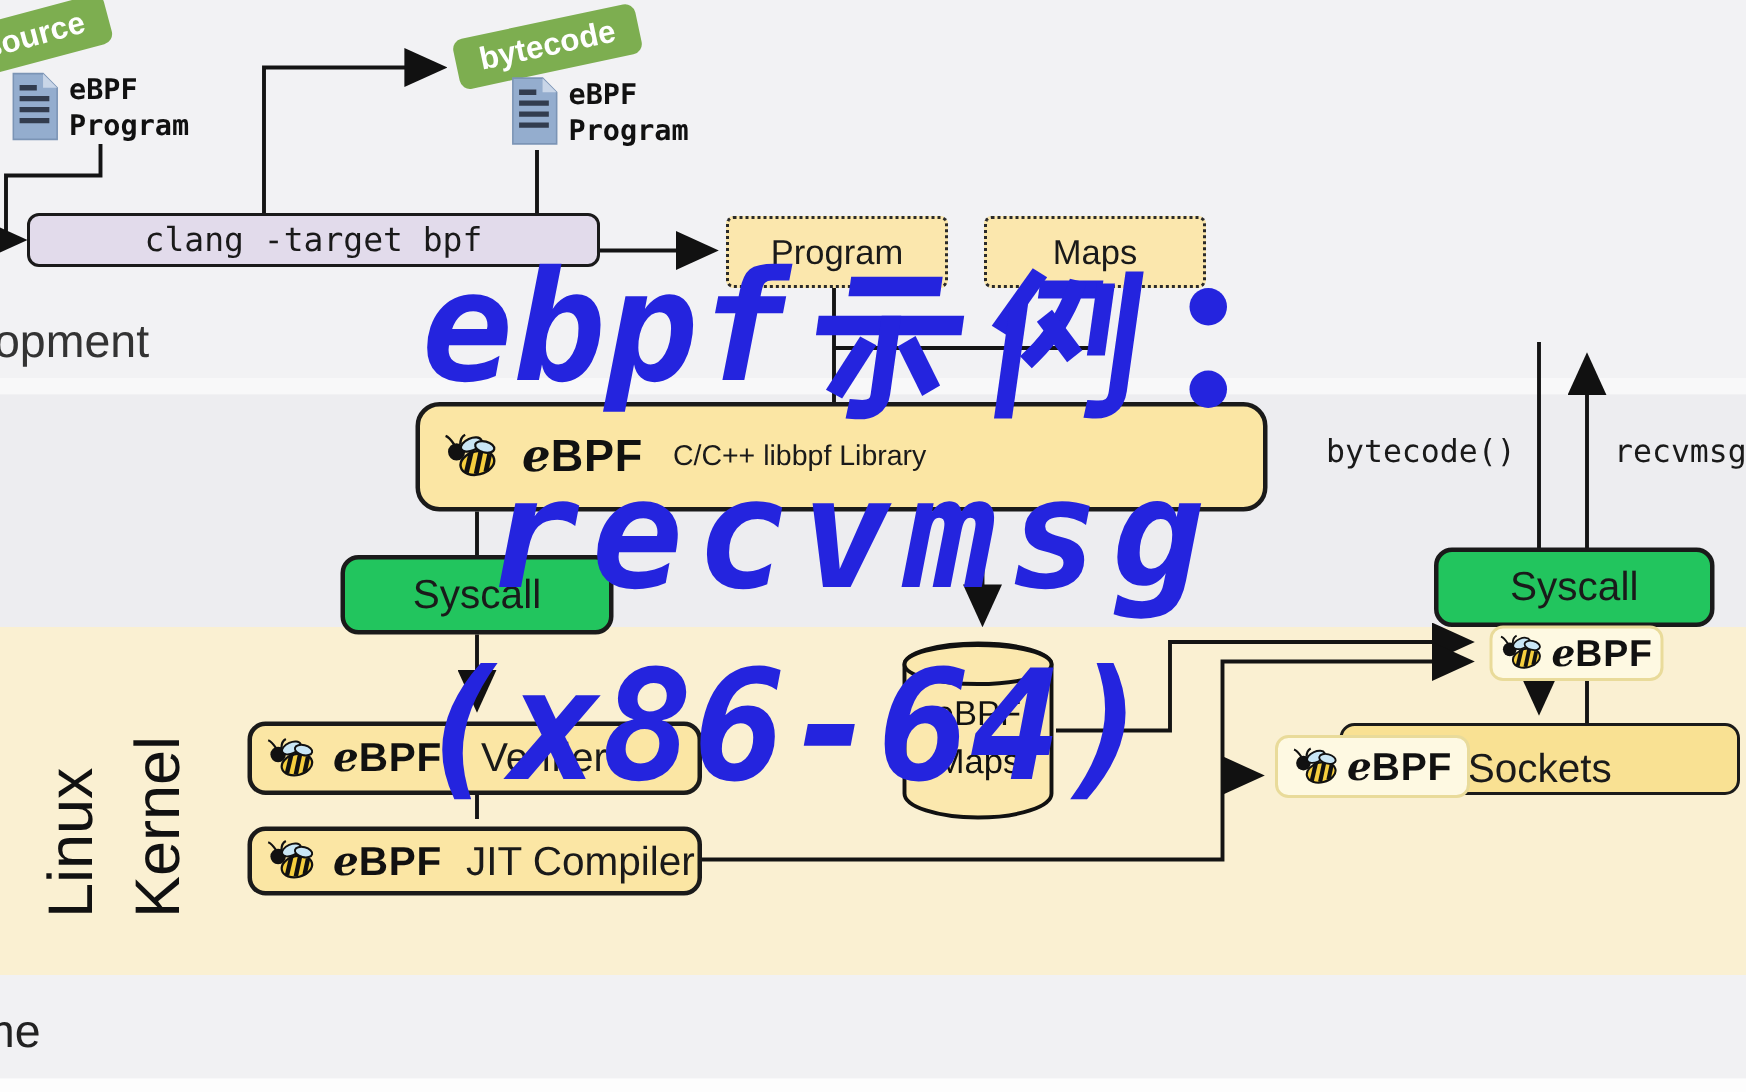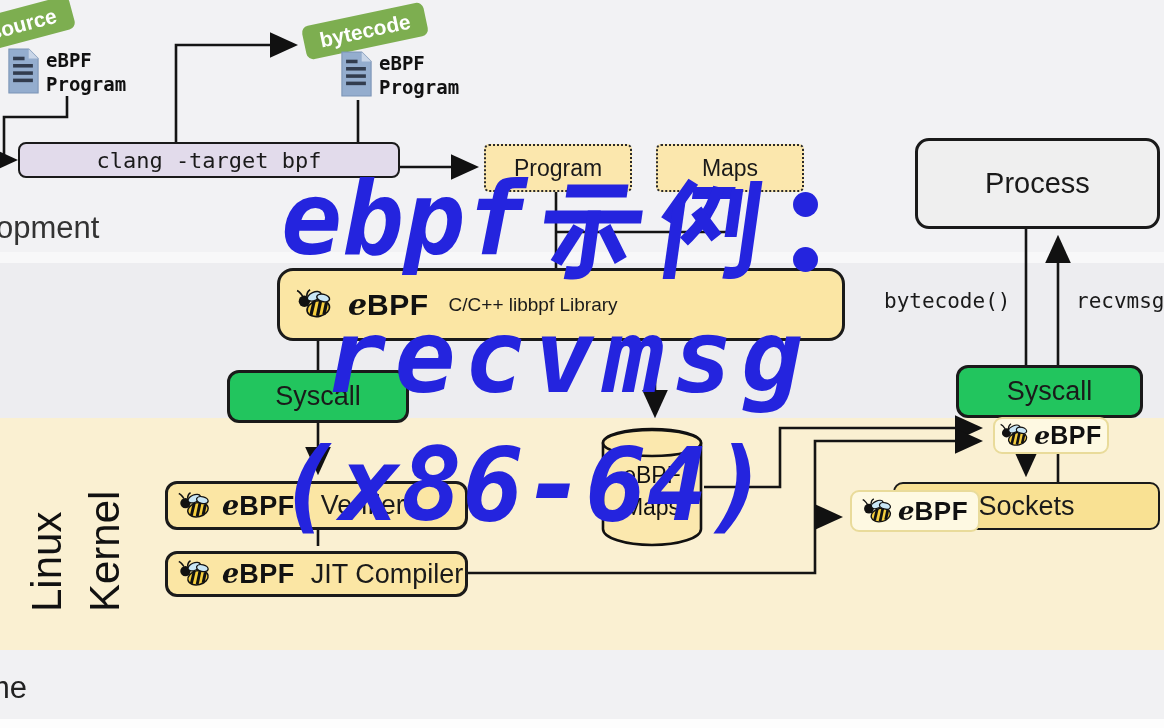--- a/index.html
+++ b/index.html
@@ -4,21 +4,21 @@
 <style>
   html,body{margin:0;padding:0;background:#ddd;}
   #stage{position:relative;width:1164px;height:728px;overflow:hidden;background:#F2F2F4;
          font-family:"Liberation Sans",sans-serif;color:#1a1a1a;}
   .abs{position:absolute;}
   .band{position:absolute;left:0;width:1164px;}
   
   .node{position:absolute;display:flex;align-items:center;justify-content:center;
         border:3px solid #1a1a1a;border-radius:12px;box-sizing:border-box;}
   .yellow{background:#FBE6A4;}
-  .yellow2{background:#F9E193;border-width:2.5px;}
+  .yellow2{background:#F9E193;border-width:2.5px;align-items:flex-end;}
   .grayfill{background:#22c55e;text-align:right;}
   .dotted{border:2.5px dotted #2a2a2a;border-radius:5px;background:#FBE7AD;}
   .badge{position:absolute;display:flex;align-items:center;justify-content:center;gap:4px;
          background:#FEF9E2;border:2px solid #E9DB9A;border-radius:9px;box-sizing:border-box;}
   .mono{font-family:"DejaVu Sans Mono",monospace;}
   .ribbon{position:absolute;background:#7DAE50;color:#fff;font-weight:bold;font-size:21px;
           padding:5px 16px;border-radius:7px;white-space:nowrap;}
   .doclabel{position:absolute;font-family:"DejaVu Sans Mono",monospace;font-weight:bold;
             font-size:19px;line-height:24px;color:#111;}
   .logo{display:inline-flex;align-items:baseline;white-space:nowrap;color:#111;}
@@ -114,23 +114,20 @@
     <span>Program</span>
   </div>
   <div class="node dotted" style="left:656px;top:144px;width:148px;height:48px;font-size:23px;z-index:6;">
     <span>Maps</span>
   </div>
 
   <div class="abs" style="left:-4px;top:210px;font-size:31px;color:#333;z-index:6;">
     <span>opment</span>
   </div>
 
-  <div class="node" style="left:915px;top:138px;width:245px;height:91px;background:#EFEFEF;border-radius:14px;font-size:29px;z-index:6;">
-    <span>Process</span>
-  </div>
 
   <div class="abs mono" style="left:884px;top:289px;font-size:21px;z-index:6;">
     <span>bytecode()</span>
   </div>
   <div class="abs mono" style="left:1076px;top:289px;font-size:21px;z-index:6;white-space:nowrap;">
     <span>recvmsg()</span>
   </div>
 
   <div class="node yellow" style="left:277px;top:268px;width:568px;height:73px;border-radius:16px;justify-content:flex-start;padding-left:16px;gap:14px;z-index:6;">
     <svg width="38" height="31" viewBox="0 0 46 38">

